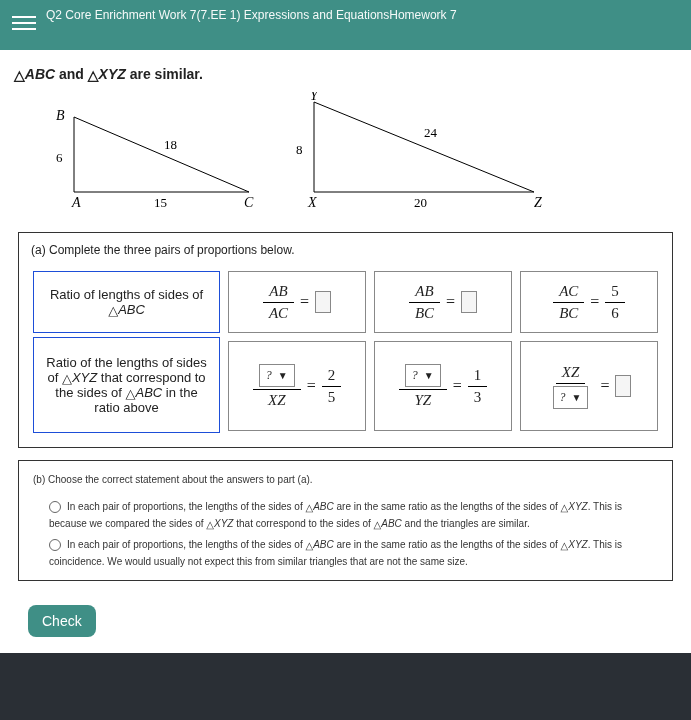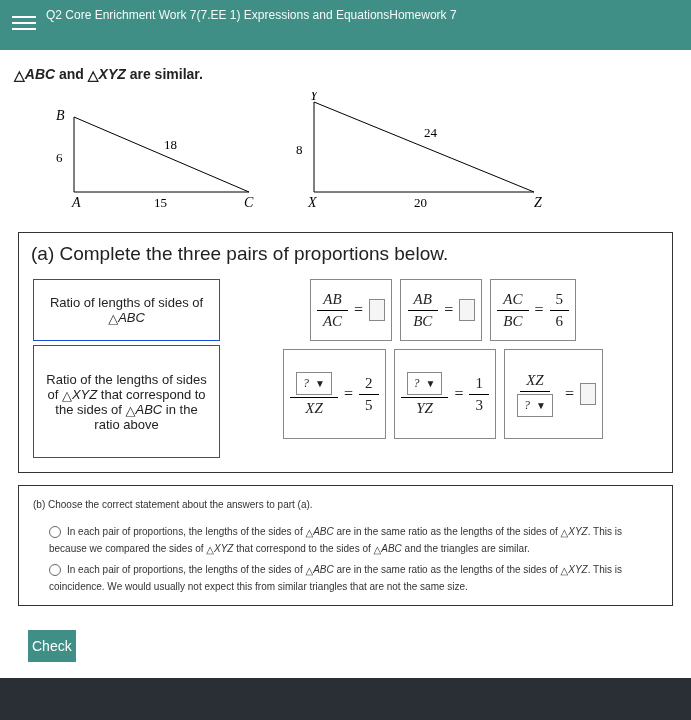--- a/index.html
+++ b/index.html
@@ -10,41 +10,41 @@
   .header-text { font-size: 13px; }
   .header-text .line1 { margin-bottom: 20px; font-size: 12px; opacity: .95; }
   .header-text .line2 { font-size: 13px; }
   .sep { margin: 0 6px; opacity: .6; }
   .page { background: #fff; padding: 10px 14px 0 14px; color: #222; }
   .statement { font-size: 14px; margin: 6px 0 10px 0; font-weight: bold; }
   .tri { display: inline-block; position: relative; top: 1px; }
   .tri::before { content: "△"; font-size: 1em; }
   .diagram { position: relative; height: 130px; margin-bottom: 10px; }
   .box { border: 1px solid #333; margin: 0 4px 12px 4px; }
-  .part-label { padding: 10px 12px; font-size: 19px; color: #222; }
+  .part-label { padding: 10px 12px; font-size: 12px; color: #222; }
   .table2col { display: flex; }
   .leftcol { width: 195px; border-right: none; }
   .cell { border: 1px solid #1d4ed8; margin: 4px; padding: 8px; font-size: 13px; text-align: center; display: flex; align-items: center; justify-content: center; }
   .cell.h1 { height: 62px; }
-  .cell.h2 { height: 113px; }
-  .rightcol { flex: 1; display: flex; flex-direction: column; align-items: center; }
+  .cell.h2 { height: 96px; }
+  .rightcol { flex: 1; display: flex; flex-direction: column; }
   .rrow { display: flex; }
   .rcell { flex: 1; border: 1px solid #888; margin: 4px; display: flex; align-items: center; justify-content: center; padding: 6px; }
   .rcell.h1 { height: 62px; }
   .rcell.h2 { height: 90px; }
   .frac { display: inline-flex; flex-direction: column; align-items: center; font-style: italic; font-family: 'Times New Roman', serif; font-size: 15px; }
   .frac .num { border-bottom: 1px solid #000; padding: 0 6px 2px 6px; }
   .frac .den { padding: 2px 6px 0 6px; }
   .eq { margin: 0 6px; font-family: 'Times New Roman', serif; }
   .blank { display: inline-block; width: 16px; height: 22px; border: 1px solid #888; background: #f5f5f5; vertical-align: middle; }
   .dropdown { border: 1px solid #888; padding: 3px 6px; font-size: 12px; display: inline-flex; align-items: center; gap: 6px; cursor: pointer; background: #fff; }
   .dropdown .arrow { font-size: 10px; }
   .part-b { padding: 10px 14px; font-size: 10px; line-height: 1.7; color: #333; }
   .radio { display: inline-block; width: 12px; height: 12px; border: 1px solid #666; border-radius: 50%; margin-right: 6px; vertical-align: middle; cursor: pointer; }
-  .check-btn { background: #3f8f86; color: #fff; border: none; border-radius: 0; padding: 8px 4px; font-size: 14px; margin: 12px 0 16px 14px; cursor: pointer; }
+  .check-btn { background: #3f8f86; color: #fff; border: none; border-radius: 8px; padding: 8px 14px; font-size: 14px; margin: 12px 0 16px 14px; cursor: pointer; }
   svg text { font-family: 'Times New Roman', serif; font-style: italic; font-size: 14px; }
   svg .len { font-style: normal; font-size: 13px; }
 </style>
 </head>
 <body>
 
 <div class="header">
   <div class="hamburger">
     <div></div>
       <div></div>

